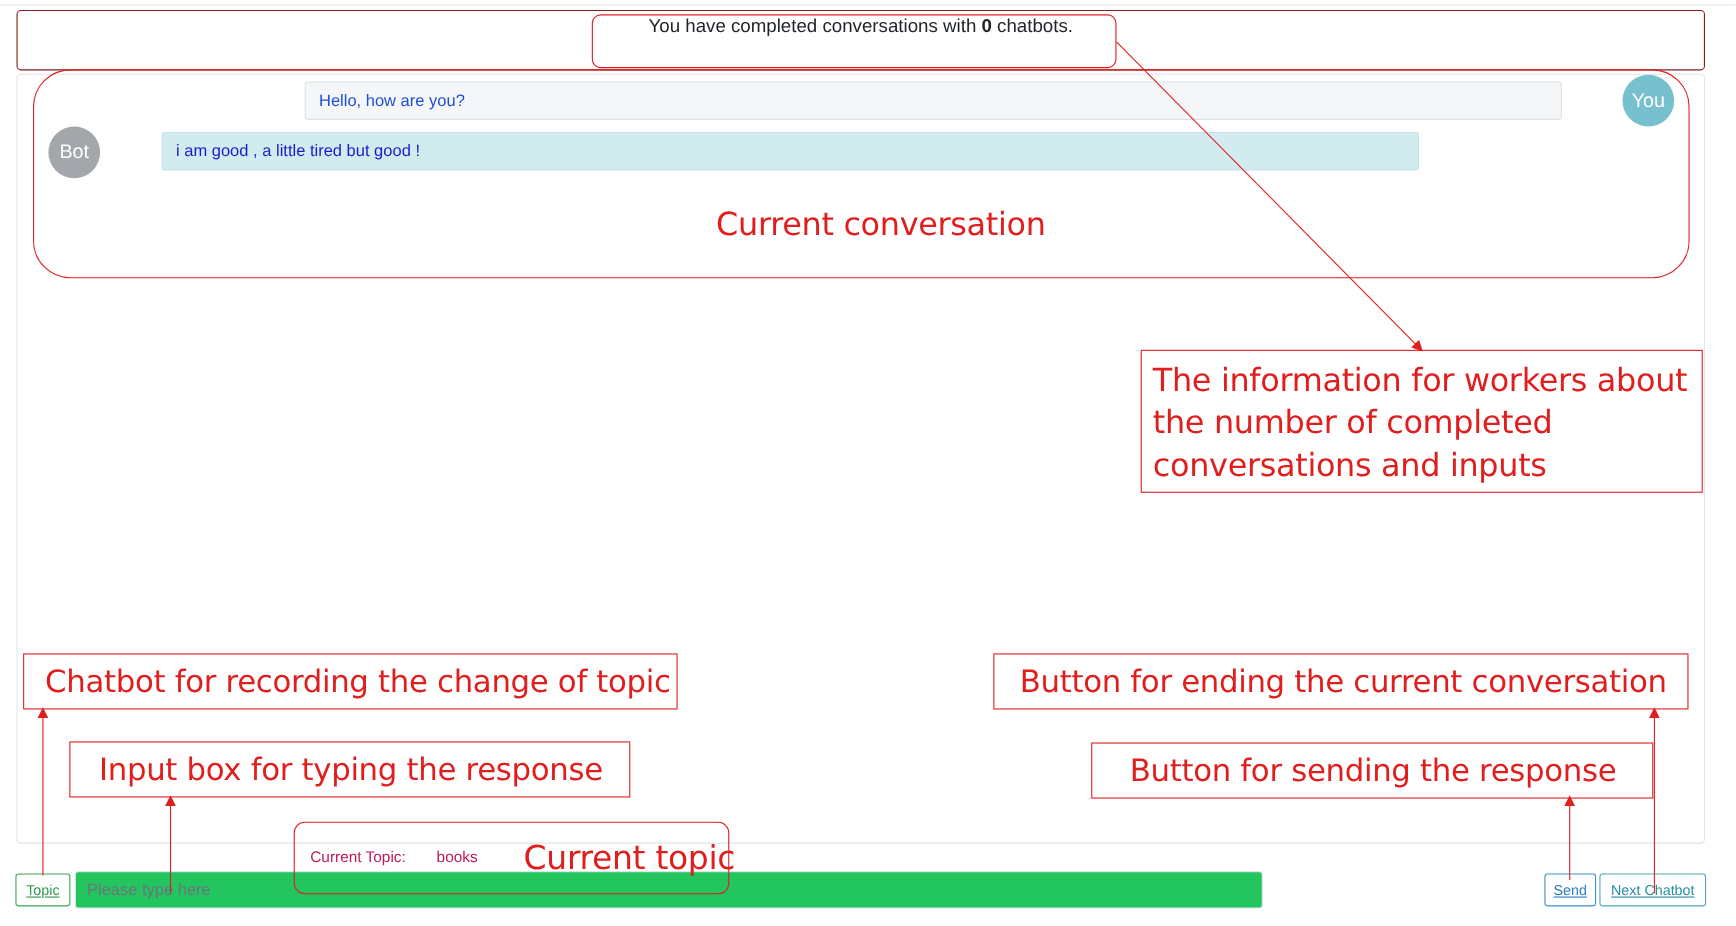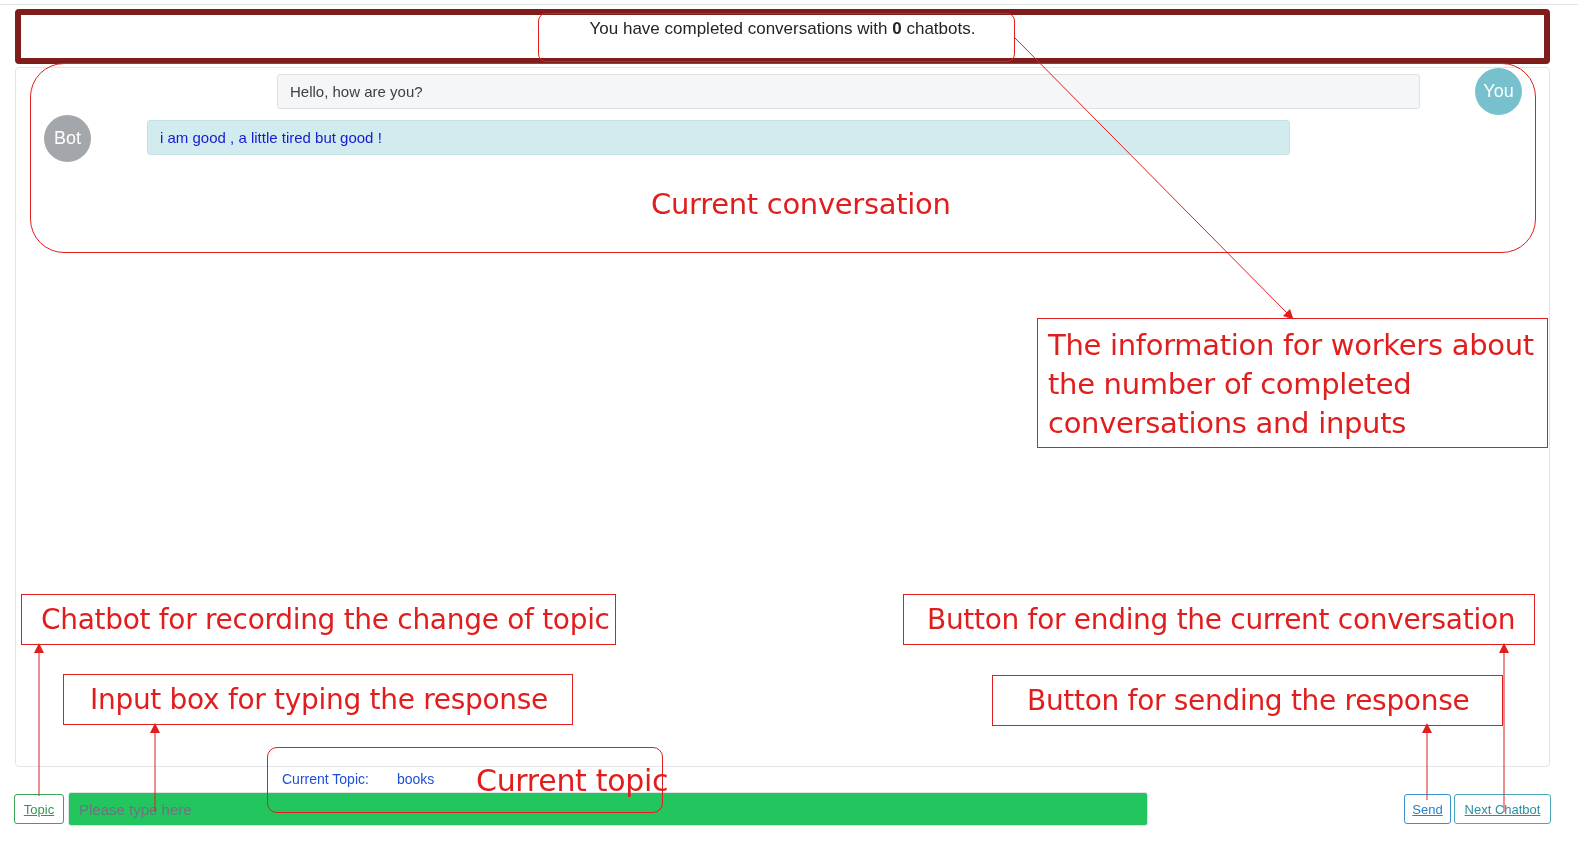--- a/index.html
+++ b/index.html
@@ -7,59 +7,59 @@
     width: 1578px; height: 842px; position: relative; overflow: hidden;
     background: #ffffff;
     font-family: "Liberation Sans", "DejaVu Sans", sans-serif;
     color: #212529;
   }
   .top-rule { position: absolute; left: 0; top: 4px; width: 1578px; height: 1px; background: #e3e3e3; }
 
   
   .info-card {
     position: absolute; left: 15px; top: 9px; width: 1535px; height: 55px;
-    border: 6px solid #7f1d1d; border-radius: 4px; box-sizing: border-box;
+    border: 1px solid #7f1d1d; border-radius: 4px; box-sizing: border-box;
     text-align: center;
   }
   .info-line { font-size: 17px; line-height: 27px; color: #212529; }
   .info-line b { font-weight: bold; }
 
   
   .chat-panel {
     position: absolute; left: 15px; top: 67px; width: 1535px; height: 700px;
     border: 1px solid #e1e4e8; border-radius: 4px; box-sizing: border-box;
   }
   .avatar {
     position: absolute; width: 47px; height: 47px; border-radius: 50%;
     color: #fff; font-size: 18px; line-height: 47px; text-align: center;
   }
   .avatar.you { left: 1459px; top: 0px; background: #77c1cf; }
   .avatar.bot { left: 28px; top: 47px; background: #a3a6aa; }
   .msg {
     position: absolute; height: 35px; box-sizing: border-box;
     border-radius: 3px; font-size: 15px; line-height: 33px; padding-left: 12px;
   }
-  .msg.user { left: 261px; top: 6px; width: 1143px; background: #f4f6f8; border: 1px solid #dde1e5; color: #404040; }
+  .msg.user { left: 261px; top: 6px; width: 1143px; background: #f4f6f8; border: 1px solid #dde1e5; color: #1d4ed8; }
   .msg.bot { left: 131px; top: 52px; width: 1143px; background: #d1ebee; border: 1px solid #c4e2e6; color: #1a1ad0; }
 
   
   .btn {
     position: absolute; box-sizing: border-box; border-radius: 3px; background: #fff;
     font-size: 13px; text-align: center; line-height: 28px; cursor: pointer; text-decoration: underline;
   }
   .btn.topic { left: 14px; top: 794px; width: 50px; height: 30px; border: 1px solid #3aa457; color: #2e9a4e; }
   .btn.send { left: 1404px; top: 794px; width: 47px; height: 30px; border: 1px solid #3d8fd0; color: #2a7fc6; }
   .btn.next { left: 1454px; top: 794px; width: 97px; height: 30px; border: 1px solid #4aa8b8; color: #2a8fa3; }
   .chat-input {
     position: absolute; left: 68px; top: 792px; width: 1080px; height: 34px; box-sizing: border-box;
     border: 1px solid #dfe3e7; border-radius: 3px; padding-left: 10px;
     font-size: 15px; font-family: "Liberation Sans", sans-serif; color: #495057; outline: none; background: #22c55e;
   }
   .chat-input::placeholder { color: #6c757d; }
-  .topic-row { position: absolute; left: 282px; top: 771px; font-size: 14px; color: #1d4ed8; }
+  .topic-row { position: absolute; left: 282px; top: 771px; font-size: 14px; color: #be185d; }
   .topic-row .topic-val { margin-left: 28px; }
 
   
   .ann-box { position: absolute; border: 1.5px solid #e01e1e; box-sizing: border-box; background: transparent; }
   .ann-box.round { border-radius: 8px; }
   .ann-text {
     position: absolute; color: #e01e1e; font-family: "DejaVu Sans", sans-serif; font-weight: normal;
     font-size: 28px; line-height: 40px; white-space: nowrap; letter-spacing: -0.3px;
   }
   svg.ann-lines { position: absolute; left: 0; top: 0; width: 1578px; height: 842px; pointer-events: none; }

